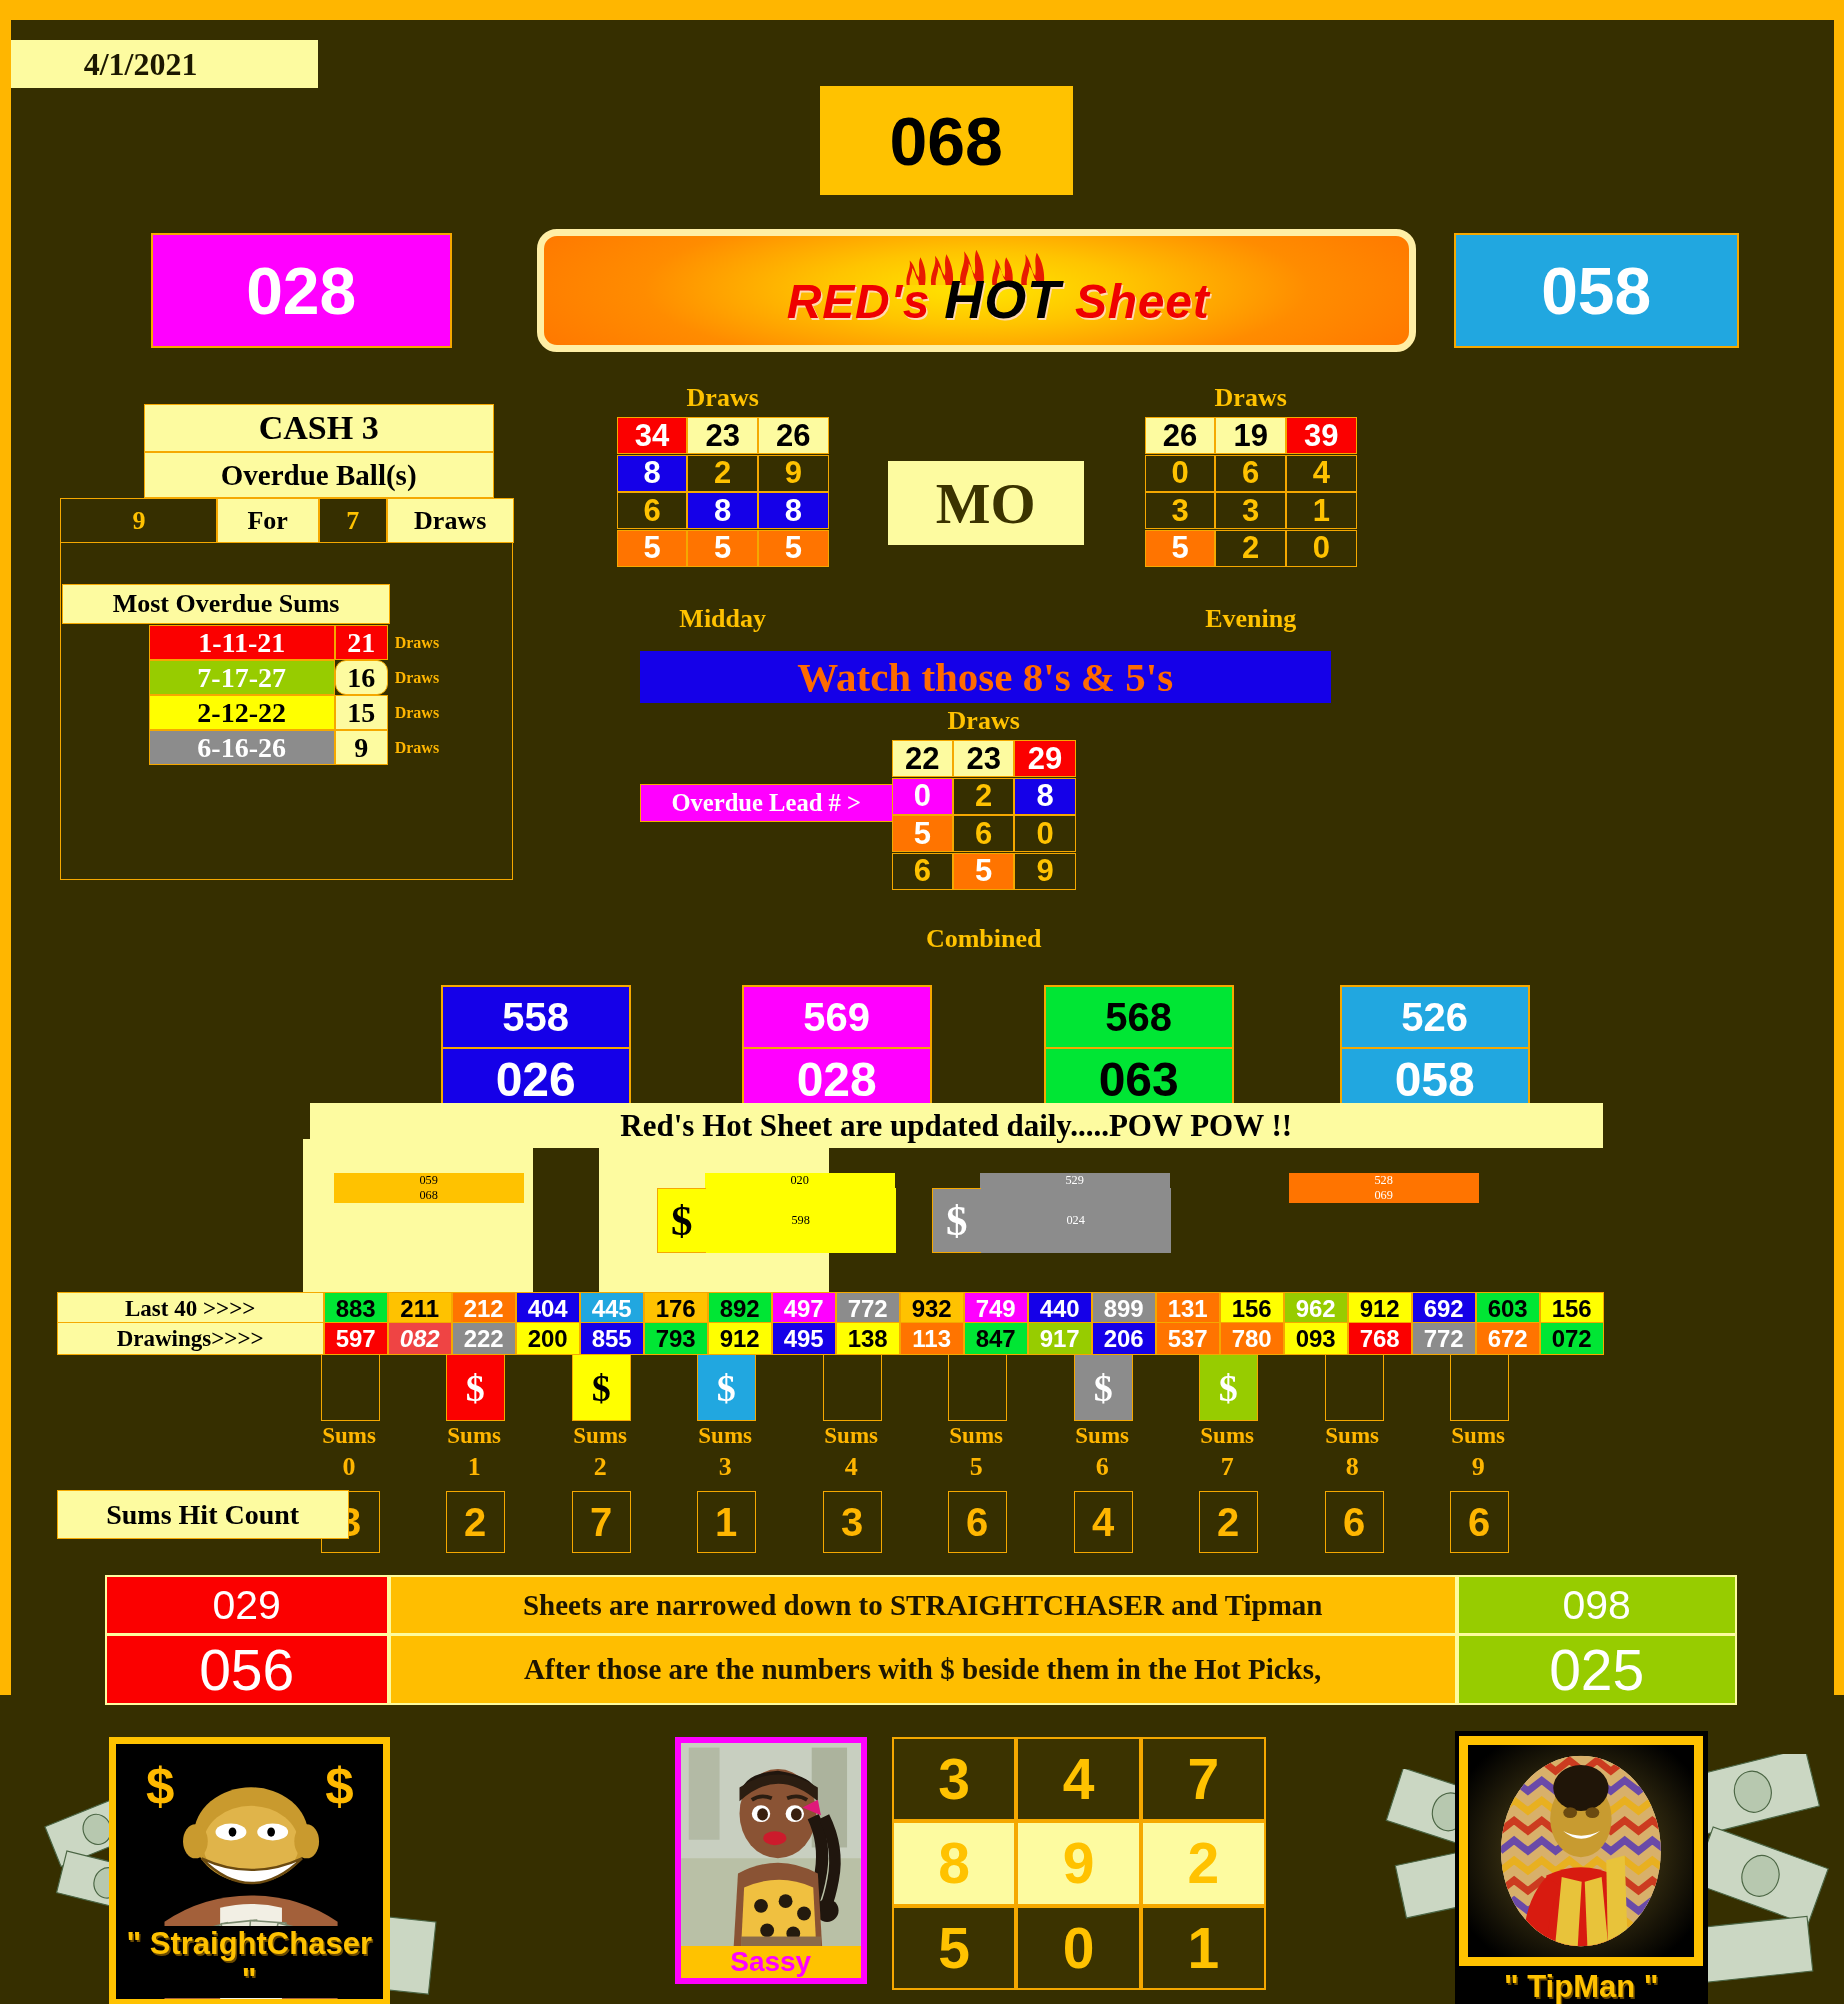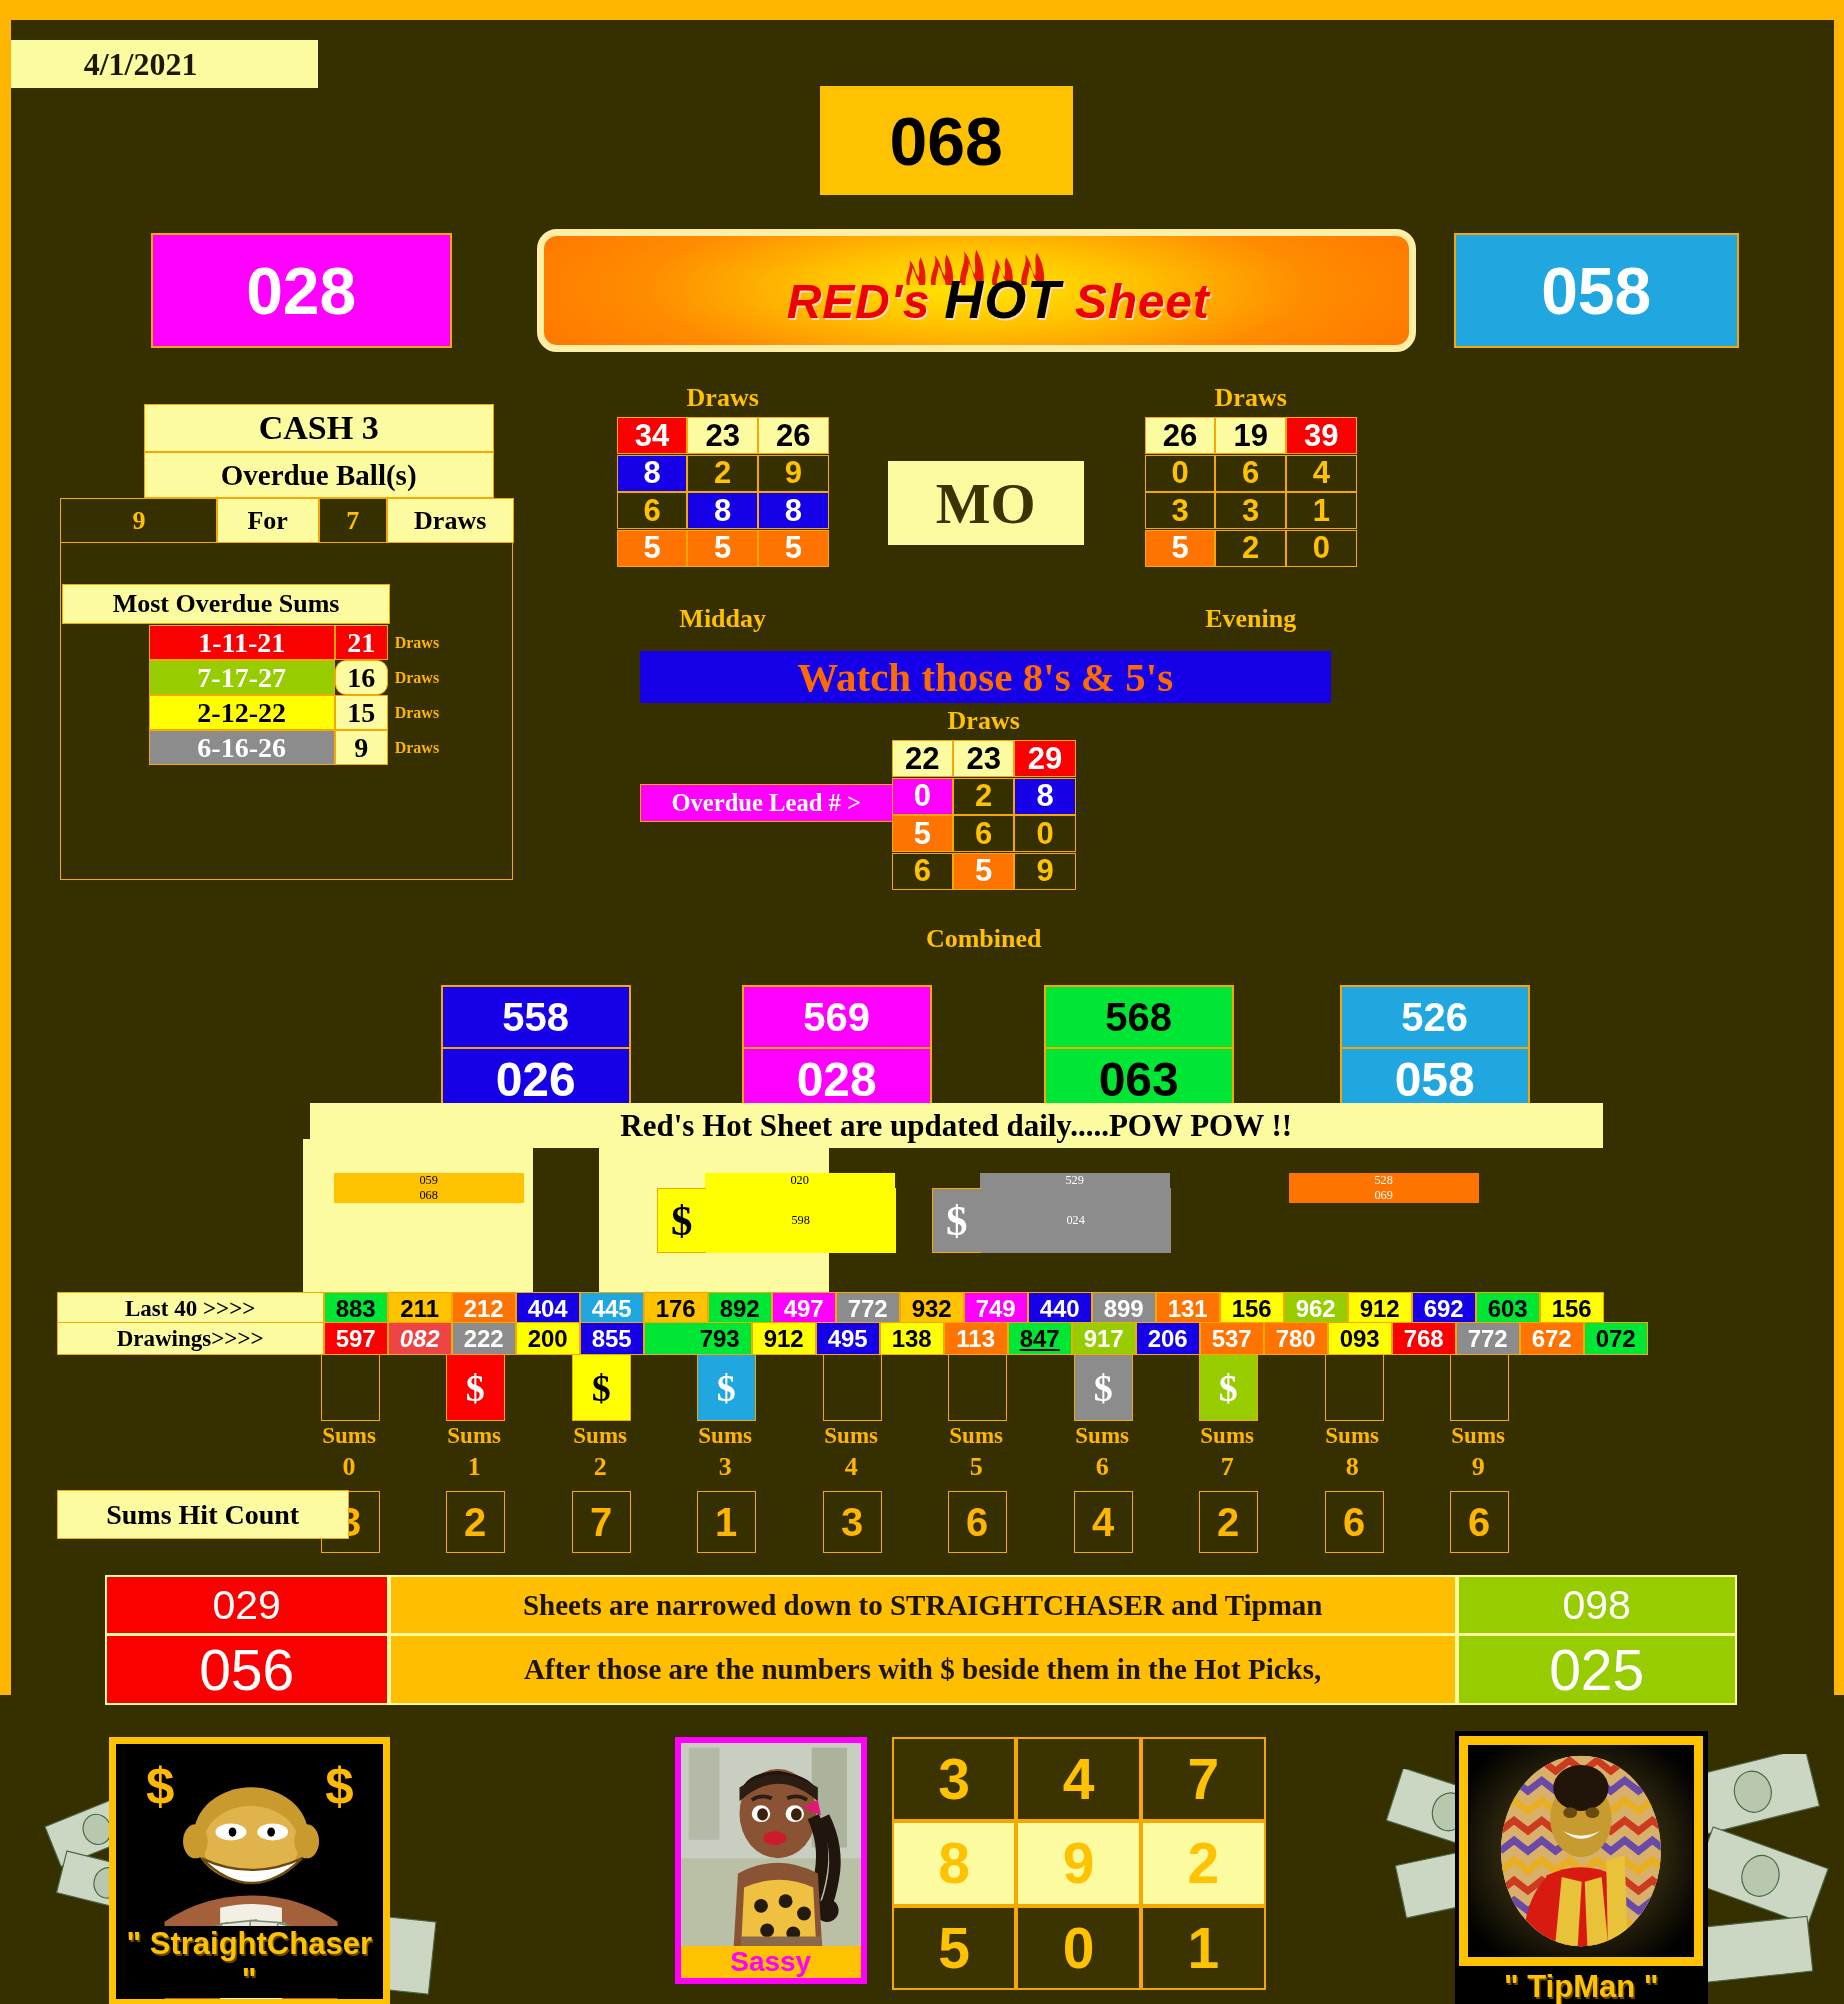--- a/index.html
+++ b/index.html
@@ -354,26 +354,26 @@
         <div class="l40cell ctr" style="background: rgb(0, 230, 52); color: rgb(0, 0, 0);">603</div>
         <div class="l40cell ctr" style="background: rgb(255, 255, 0); color: rgb(0, 0, 0);">156</div>
       </div>
     <div class="abs" id="l40r2" style="left:46px;top:1302px;display:flex;">
         <div class="l40lbl ctr">Drawings&gt;&gt;&gt;&gt;</div>
         <div class="l40cell ctr" style="background: rgb(251, 0, 0); color: rgb(255, 255, 255);">597</div>
         <div class="l40cell ctr" style="background: #ef4444; color: rgb(255, 255, 255); font-style: italic;">082</div>
         <div class="l40cell ctr" style="background: rgb(140, 140, 140); color: rgb(255, 255, 255);">222</div>
         <div class="l40cell ctr" style="background: rgb(255, 255, 0); color: rgb(0, 0, 0);">200</div>
         <div class="l40cell ctr" style="background: rgb(21, 0, 232); color: rgb(255, 255, 255);">855</div>
-        <div class="l40cell ctr" style="background: rgb(0, 230, 52); color: rgb(0, 0, 0); padding-left: 44px;">793</div>
+        <div class="l40cell ctr" style="background: rgb(0, 230, 52); color: rgb(0, 0, 0);">793</div>
         <div class="l40cell ctr" style="background: rgb(255, 255, 0); color: rgb(0, 0, 0);">912</div>
         <div class="l40cell ctr" style="background: rgb(21, 0, 232); color: rgb(255, 255, 255);">495</div>
         <div class="l40cell ctr" style="background: rgb(255, 255, 0); color: rgb(0, 0, 0);">138</div>
         <div class="l40cell ctr" style="background: rgb(255, 116, 0); color: rgb(255, 255, 255);">113</div>
-        <div class="l40cell ctr" style="background: rgb(0, 230, 52); color: rgb(0, 0, 0); text-decoration: underline;">847</div>
+        <div class="l40cell ctr" style="background: rgb(0, 230, 52); color: rgb(0, 0, 0);">847</div>
         <div class="l40cell ctr" style="background: rgb(151, 204, 0); color: rgb(255, 255, 255);">917</div>
         <div class="l40cell ctr" style="background: rgb(21, 0, 232); color: rgb(255, 255, 255);">206</div>
         <div class="l40cell ctr" style="background: rgb(255, 116, 0); color: rgb(255, 255, 255);">537</div>
         <div class="l40cell ctr" style="background: rgb(255, 116, 0); color: rgb(255, 255, 255);">780</div>
         <div class="l40cell ctr" style="background: rgb(255, 255, 0); color: rgb(0, 0, 0);">093</div>
         <div class="l40cell ctr" style="background: rgb(251, 0, 0); color: rgb(255, 255, 255);">768</div>
         <div class="l40cell ctr" style="background: rgb(140, 140, 140); color: rgb(255, 255, 255);">772</div>
         <div class="l40cell ctr" style="background: rgb(255, 116, 0); color: rgb(255, 255, 255);">672</div>
         <div class="l40cell ctr" style="background: rgb(0, 230, 52); color: rgb(0, 0, 0);">072</div>
       </div>

